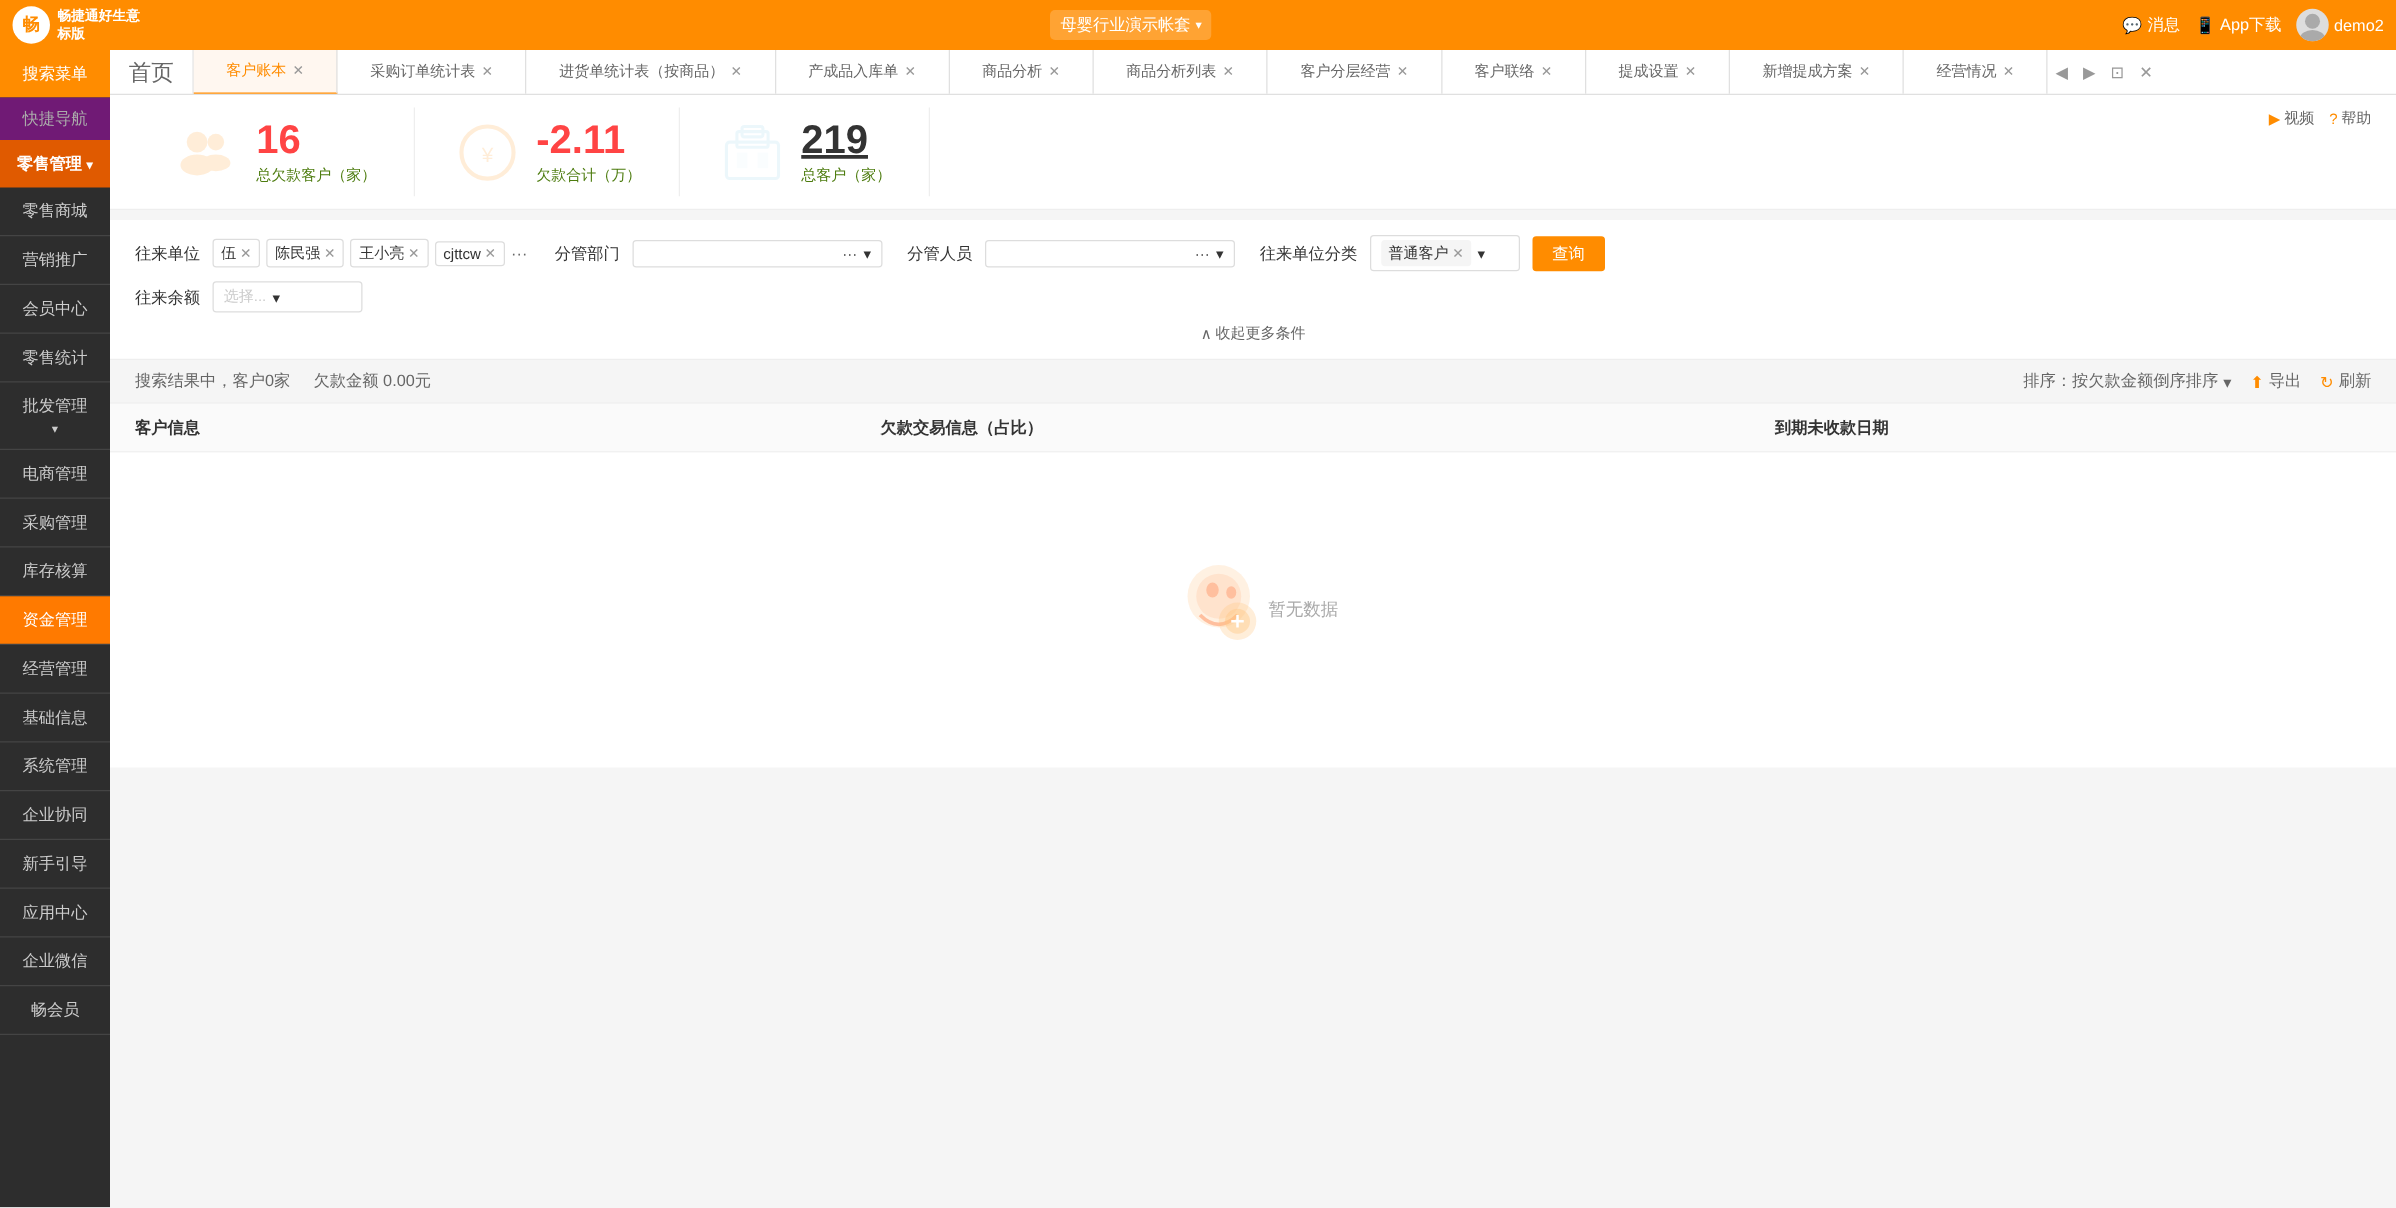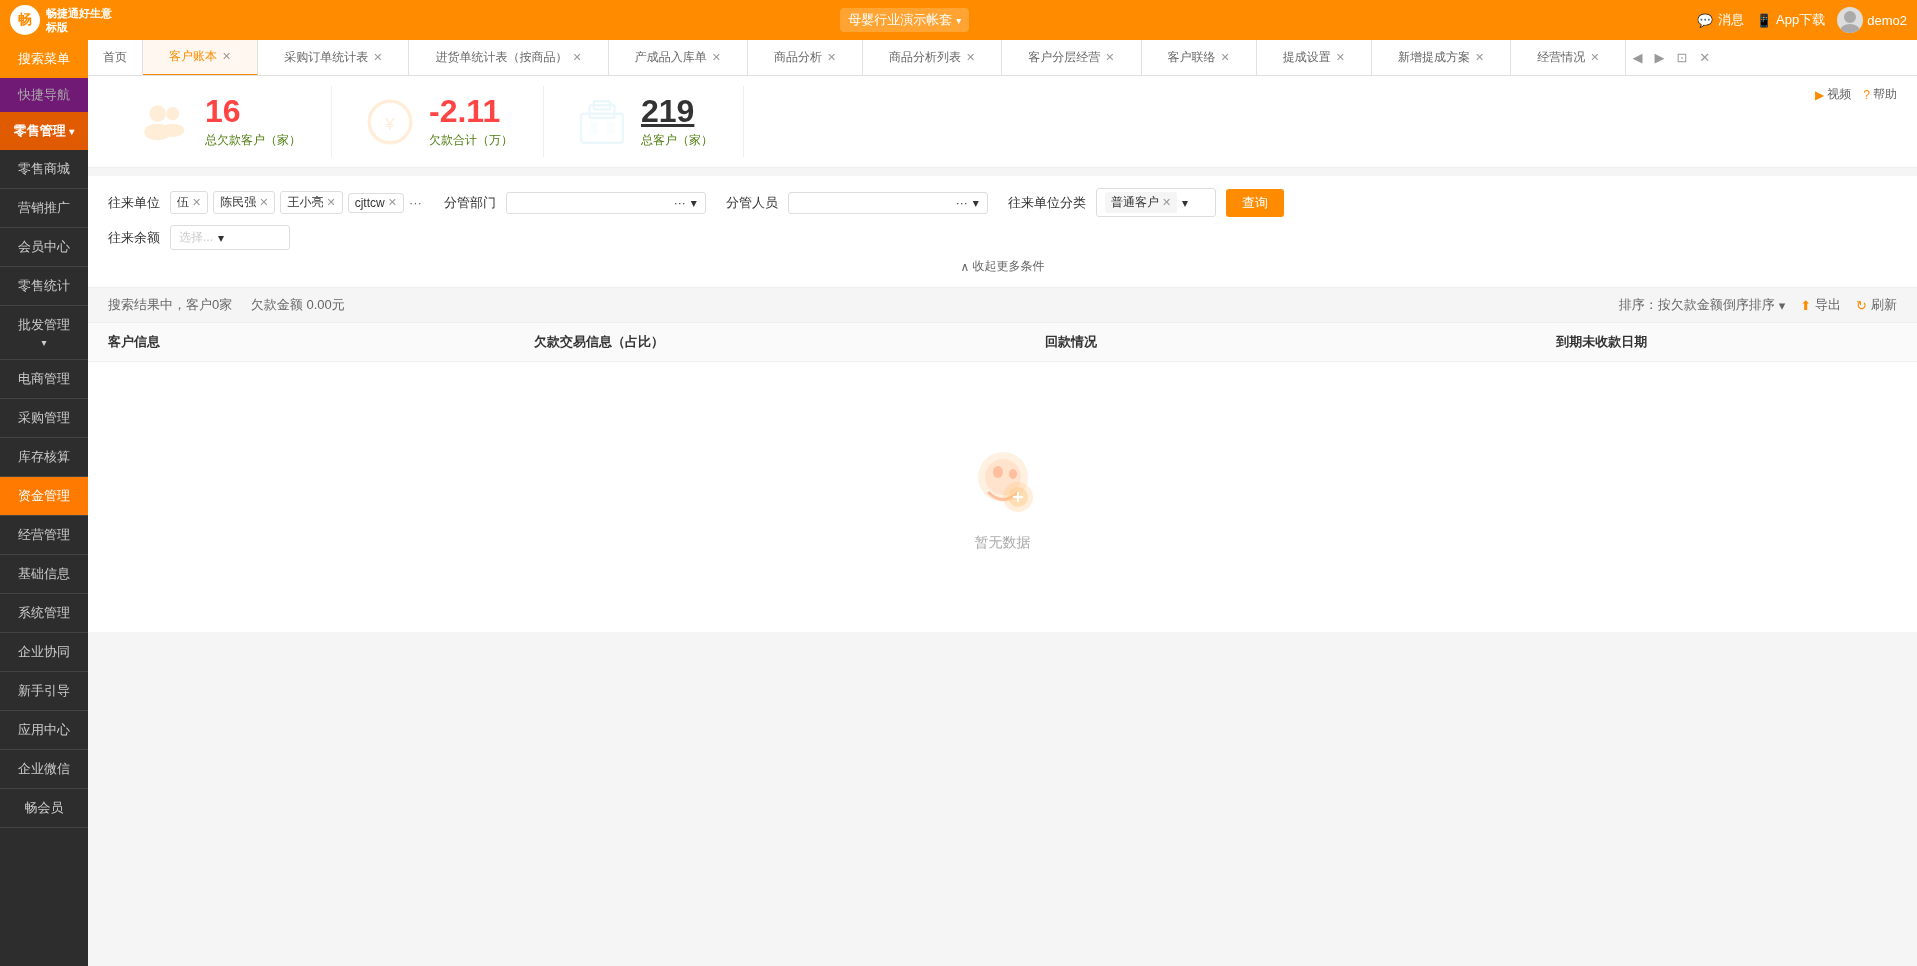--- a/index.html
+++ b/index.html
@@ -25,21 +25,21 @@
     .top-selector { display: flex; align-items: center; background: rgba(255,255,255,0.2); border-radius: 4px; padding: 3px 8px; color: white; cursor: pointer; font-size: 13px; gap: 4px; }
     .top-right { display: flex; align-items: center; gap: 12px; color: white; font-size: 13px; }
     .top-right-item { display: flex; align-items: center; gap: 4px; cursor: pointer; }
     .avatar { width: 26px; height: 26px; border-radius: 50%; background: #ddd; overflow: hidden; display: flex; align-items: center; justify-content: center; font-size: 11px; color: #666; }
 
     
     .tab-bar { background: white; border-bottom: 1px solid #e0e0e0; display: flex; align-items: center; padding: 0; height: 36px; overflow: hidden; }
     .tab-item { display: flex; align-items: center; padding: 0 26px; height: 36px; font-size: 12px; cursor: pointer; border-right: 1px solid #e0e0e0; white-space: nowrap; color: #666; }
     .tab-item.active { background: #fff7f0; color: #ff8c00; border-bottom: 2px solid #ff8c00; }
     .tab-item .close-x { margin-left: 5px; color: #999; font-size: 11px; }
-    .tab-home { padding: 0 15px; font-size: 12px; color: #666; border-right: 1px solid #e0e0e0; height: 36px; display: flex; align-items: center; cursor: pointer; }
+    .tab-home { padding: 0 15px; font-size: 18px; color: #666; border-right: 1px solid #e0e0e0; height: 36px; display: flex; align-items: center; cursor: pointer; }
     .tab-nav-btn { padding: 0 6px; color: #999; cursor: pointer; height: 36px; display: flex; align-items: center; }
 
     
     .content-area { flex: 1; background: #f5f5f5; overflow-y: auto; }
     
     
     .stats-row { display: flex; background: white; margin: 0; padding: 10px 20px; gap: 0; border-bottom: 1px solid #eee; align-items: flex-start; }
     .stat-block { display: flex; align-items: center; gap: 12px; padding: 8px 30px; border-right: 1px solid #eee; }
     .stat-block:last-child { border-right: none; }
     .stat-icon { width: 55px; height: 55px; display: flex; align-items: center; justify-content: center; }
@@ -72,21 +72,21 @@
     .result-sort { display: flex; align-items: center; gap: 4px; cursor: pointer; }
     .result-action { display: flex; align-items: center; gap: 4px; cursor: pointer; color: #666; }
     .result-action .icon { color: #ff8c00; }
     .table-header { display: flex; padding: 10px 20px; background: #fafafa; border-bottom: 1px solid #eee; font-size: 13px; font-weight: bold; color: #333; }
     .th-customer { flex: 2.5; }
     .th-debt { flex: 3; }
     .th-repay { flex: 3; }
     .th-date { flex: 2; }
 
     
-    .empty-state { display: flex; flex-direction: column; align-items: center; justify-content: center; padding: 80px 20px; background: white; }
+    .empty-state { display: flex; align-items: center; justify-content: center; padding: 80px 20px; background: white; }
     .empty-icon { width: 80px; height: 80px; opacity: 0.5; margin-bottom: 12px; }
     .empty-text { color: #aaa; font-size: 14px; }
   </style>
 </head>
 <body>
 
 <div class="app-wrapper">
 
   <div class="top-bar">
     <div class="top-logo">
@@ -350,21 +350,20 @@
             <div class="result-action">
               <span class="icon">↻</span>
               <span>刷新</span>
             </div>
           </div>
         </div>
 
         <div class="table-header">
           <div class="th-customer">客户信息</div>
           <div class="th-debt">欠款交易信息（占比）</div>
-          <div class="th-repay">回款情况</div>
           <div class="th-date">到期未收款日期</div>
         </div>
 
         <div class="empty-state">
           <div class="empty-icon">
             <svg viewBox="0 0 80 80" width="80" height="80">
               <circle cx="40" cy="35" r="25" fill="#ffd0a0" opacity="0.6"></circle>
               <circle cx="40" cy="35" r="18" fill="#ffa060" opacity="0.4"></circle>
               <ellipse cx="35" cy="30" rx="5" ry="6" fill="#ff8040"></ellipse>
               <ellipse cx="50" cy="32" rx="4" ry="5" fill="#ff8040"></ellipse>

